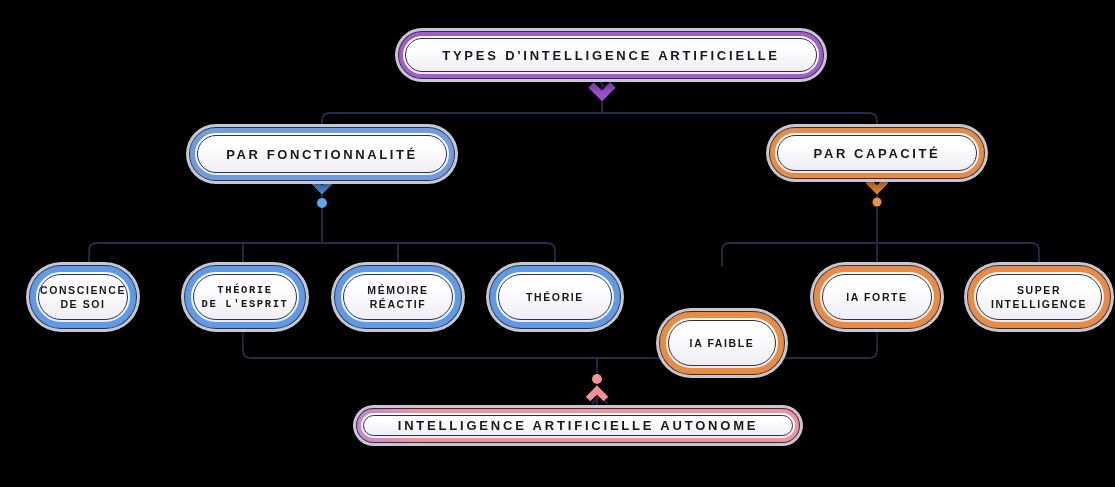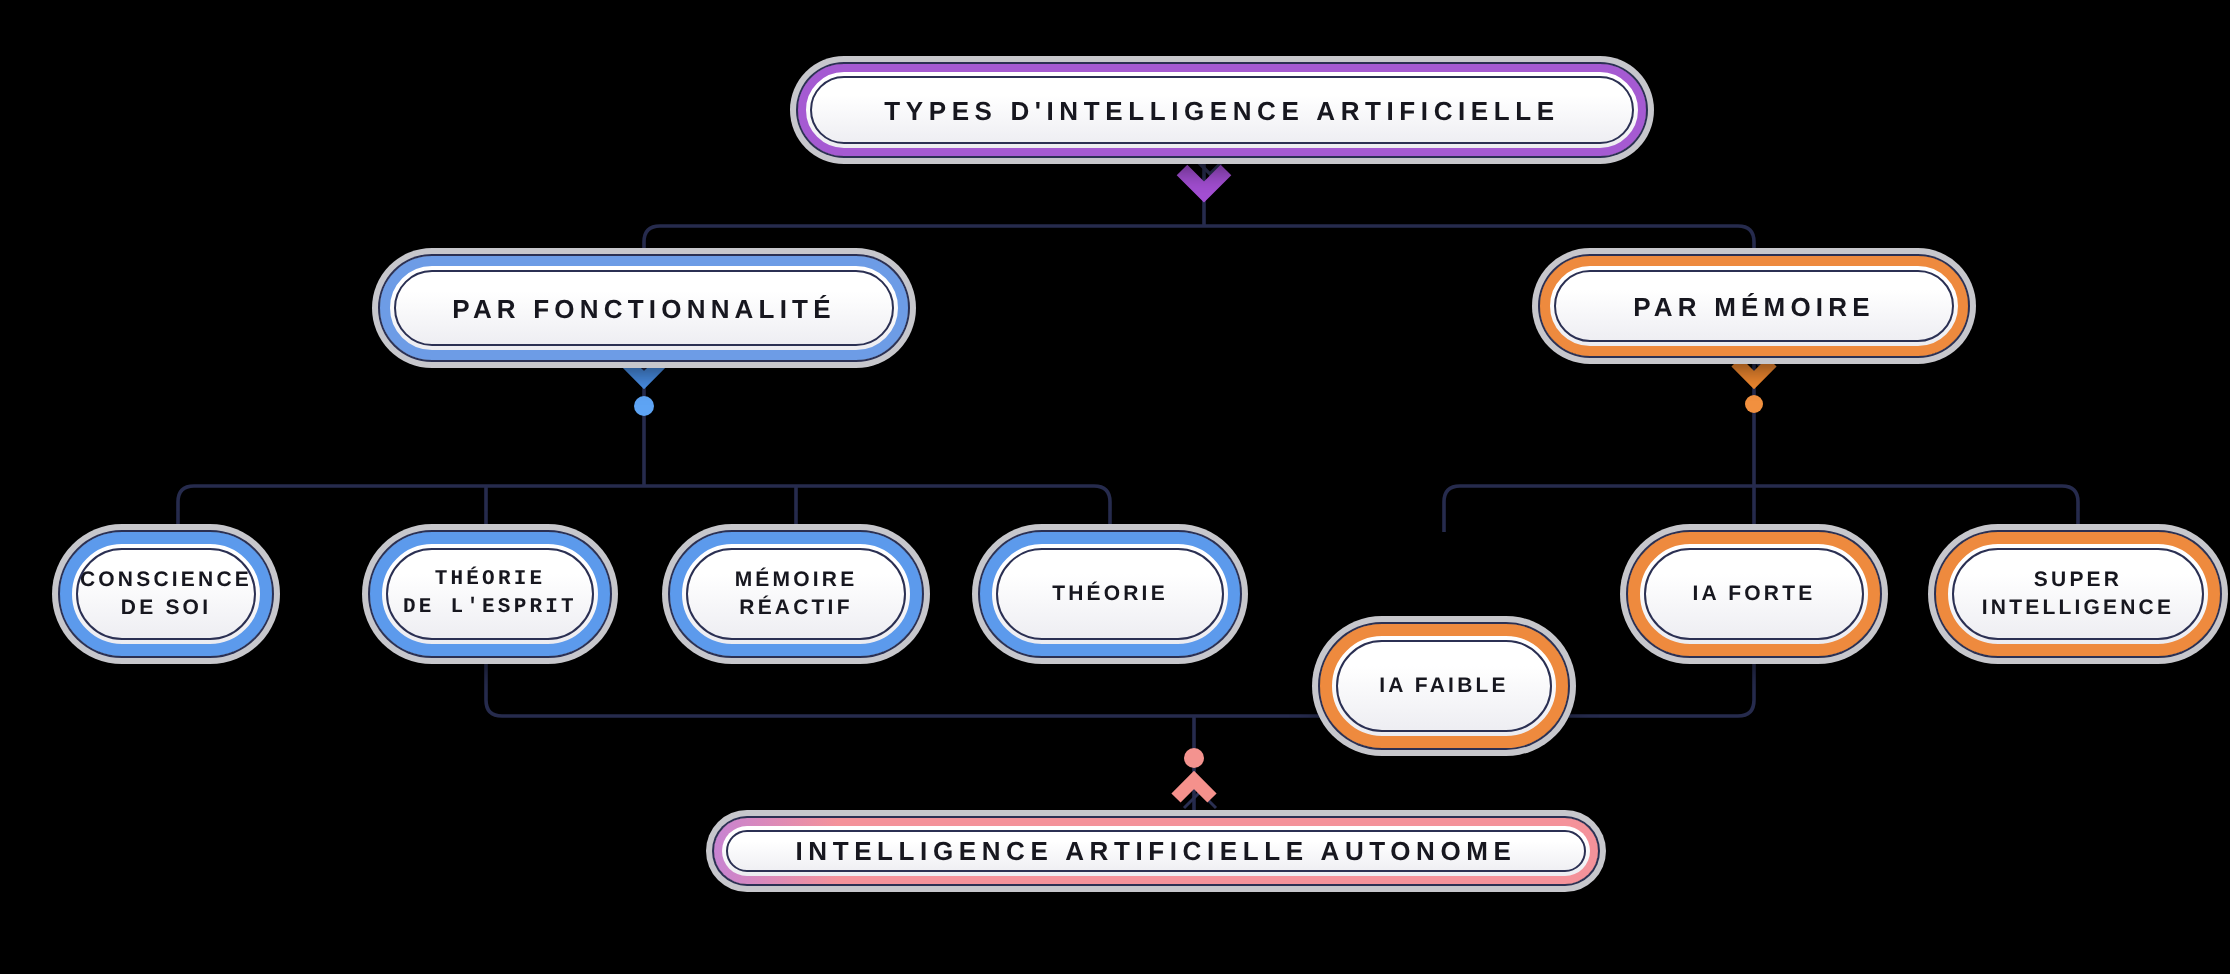--- a/index.html
+++ b/index.html
@@ -108,21 +108,21 @@
   </svg>
 
   <div class="node node-root">
     <span class="label">TYPES D'INTELLIGENCE ARTIFICIELLE</span>
   </div>
 
   <div class="node node-cat-left">
     <span class="label">PAR FONCTIONNALITÉ</span>
   </div>
   <div class="node node-cat-right">
-    <span class="label">PAR MÉMOIRE</span>
+    <span class="label">PAR CAPACITÉ</span>
   </div>
 
   <div class="node leaf leaf-conscience">
     <span class="label">CONSCIENCE</span>
     <span class="label">DE SOI</span>
   </div>
   <div class="node leaf leaf-theorie">
     <span class="label">THÉORIE</span>
     <span class="label">DE L'ESPRIT</span>
   </div>

